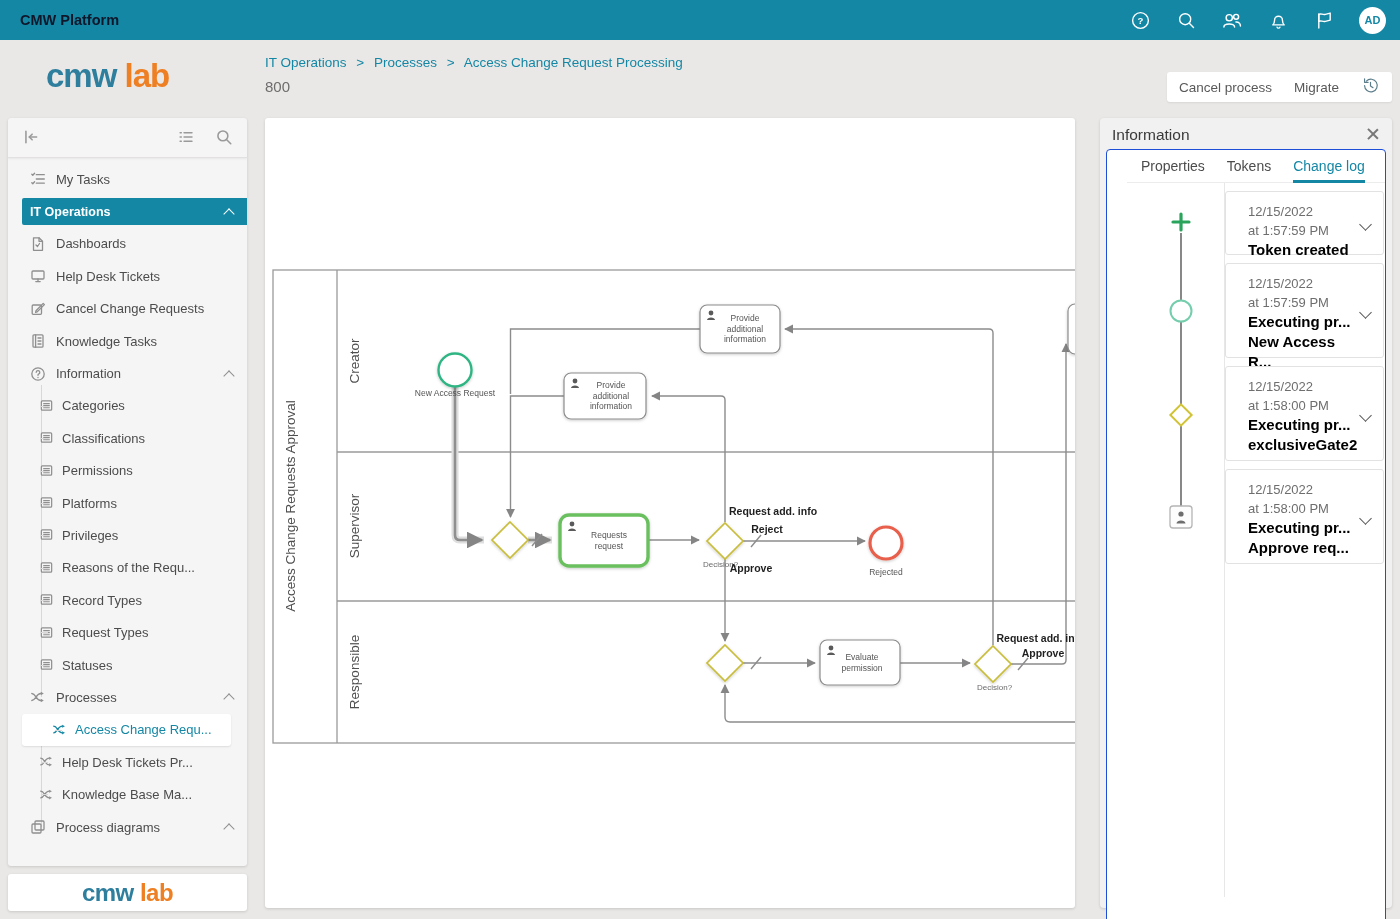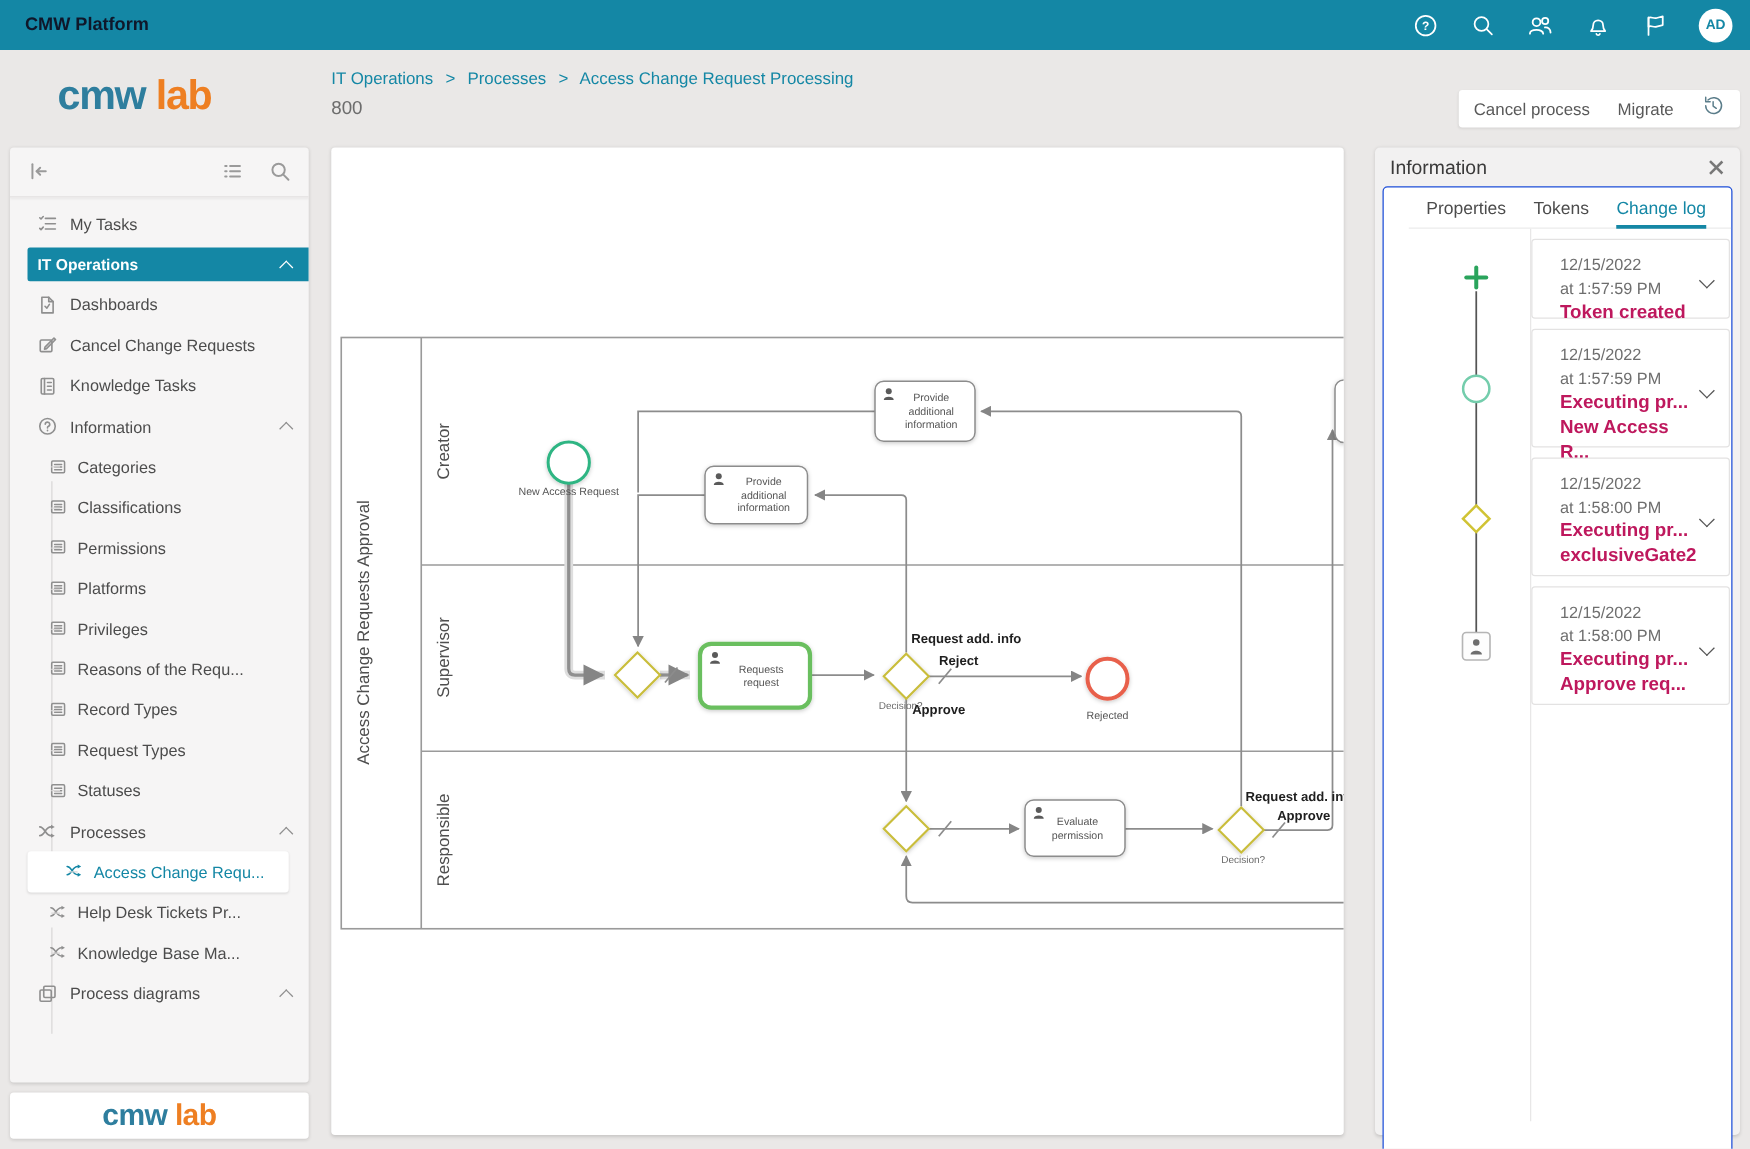--- a/index.html
+++ b/index.html
@@ -63,21 +63,21 @@
   .panel-close::before { transform:rotate(45deg); } .panel-close::after { transform:rotate(-45deg); }
   .panel-box { position:absolute; left:6px; top:31px; width:280px; height:896px; background:#fff; border:1px solid #1d4ed8; border-radius:4px; overflow:hidden;padding-left:20px; }
   .tabs { height:33px; display:flex; align-items:center; padding-left:14px; gap:22px; border-bottom:1px solid #ececec; }
   .tab { font-size:14px; color:#4c4c4c; cursor:pointer; height:33px; display:flex; align-items:center; border-bottom:3px solid transparent; padding-top:2px; }
   .tab.active { color:#1487a5; border-bottom-color:#1487a5; }
   .panel-content { display:flex; height:714px; }
   .timeline-col { width:97px; position:relative; flex:0 0 97px; }
   .entries-col { flex:1; border-left:1px solid #e8e7e7; padding:8px 6px 0 0; }
   .entry { background:#fff; border:1px solid #e3e2e2; border-radius:3px; margin-bottom:8px; padding:10px 26px 10px 22px; position:relative; cursor:pointer; }
   .entry .edate,.entry .etime { font-size:13px; color:#6e6e6e; line-height:19px; }
-  .entry .etitle,.entry .esub { font-size:15px; font-weight:bold; color:#be185d; line-height:20px; }
+  .entry .etitle,.entry .esub { font-size:15px; font-weight:bold; color:#000000; line-height:20px; }
   .entry .chev-down { position:absolute; right:13px; top:44px; width:9px; height:9px; border-left:1.7px solid #555; border-bottom:1.7px solid #555; transform:rotate(-45deg); }
   .entry.small { height:64px; } .entry.big { height:95px; }
   .entry.small .chev-down { top:28px; }
 </style>
 </head>
 <body>
 
 <div class="topbar">
   <div class="topbar-title">CMW Platform</div>
   <div class="topbar-icons">
@@ -177,20 +177,27 @@
       <span>IT Operations</span>
       <span class="chev-up"></span>
     </div>
     <div class="row item">
       <span class="ric"><svg viewBox="0 0 16 16" width="16" height="16">
             <path d="M3.5 1.8 h5.5 l3.5 3.5 v9 h-9 z"></path>
             <path d="M9 1.8 v3.5 h3.5"></path>
             <path d="M6 9 l1.5 1.5 2-3"></path>
           </svg></span>
       <span>Dashboards</span>
+    </div>
+    <div class="row item">
+      <span class="ric"><svg viewBox="0 0 16 16" width="16" height="16">
+            <rect x="2" y="3" width="12" height="8" rx="1"></rect>
+            <path d="M5.8 13.6h4.4M8 11v2.6"></path>
+          </svg></span>
+      <span>Help Desk Tickets</span>
     </div>
     <div class="row item">
       <span class="ric"><svg viewBox="0 0 16 16" width="16" height="16">
             <rect x="2.2" y="4" width="9.3" height="9.3" rx="1"></rect>
             <path d="M6 9.7 L13.2 2.4 l1.2 1.2 L7.2 10.9 l-1.6.4z"></path>
           </svg></span>
       <span>Cancel Change Requests</span>
     </div>
     <div class="row item">
       <span class="ric"><svg viewBox="0 0 16 16" width="16" height="16">

